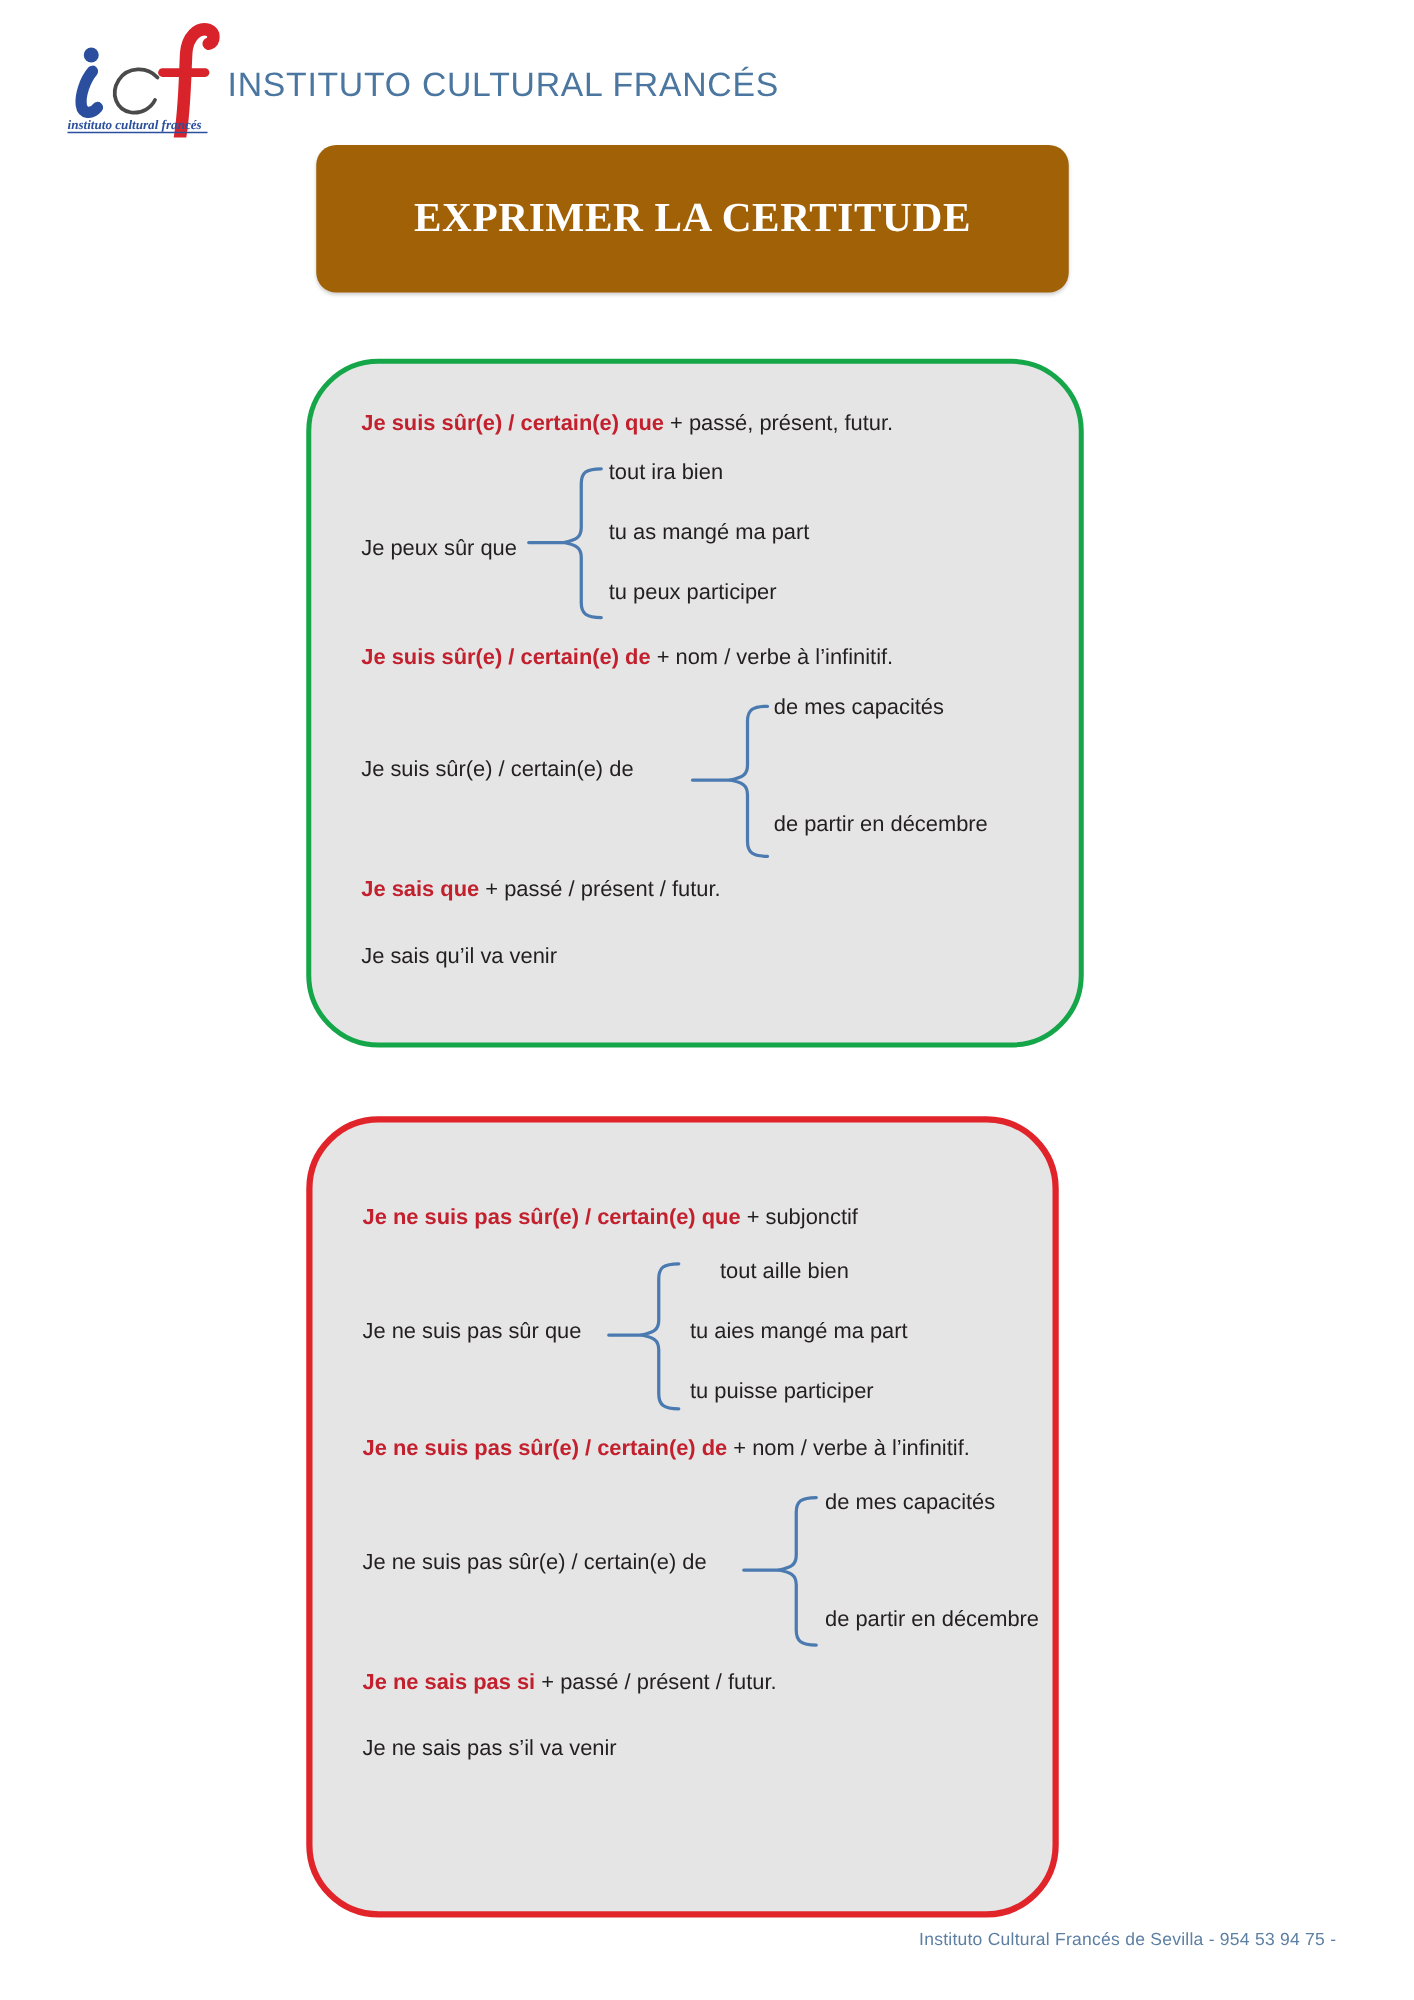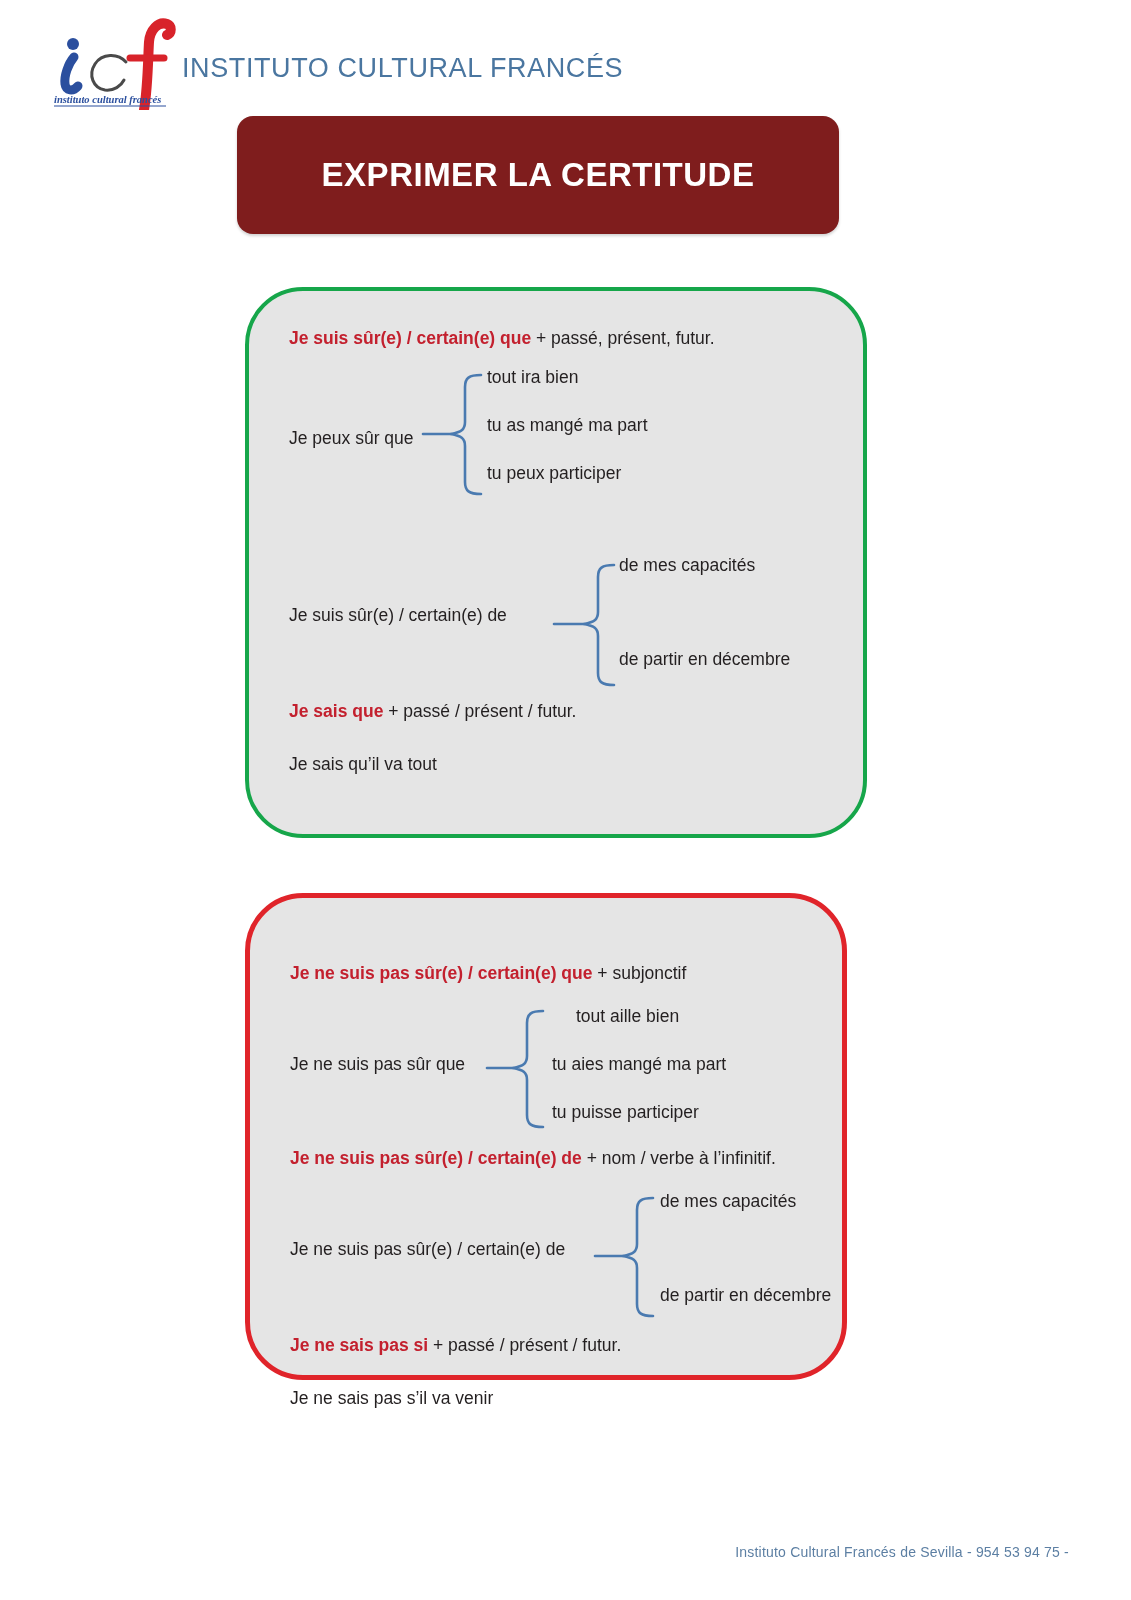--- a/index.html
+++ b/index.html
@@ -34,29 +34,30 @@
     font-size: 27px;
     letter-spacing: 0.6px;
     color: #4a76a0;
     font-weight: 400;
     white-space: nowrap;
   }
 
   
   #title-banner {
     position: absolute;
-    left: 237px; top: 116px;
+    left: 253px; top: 116px;
     width: 602px; height: 118px;
-    background: #7f1d1d;
+    background: #a16207;
     border-radius: 16px;
     display: flex;
     flex-direction: column;
     align-items: center;
     justify-content: center;
     box-shadow: 0 2px 3px rgba(0,0,0,0.18);
+    font-family: Liberation Serif, serif;
   }
   #title-banner .tline {
     color: #ffffff;
     font-weight: bold;
     font-size: 33px;
     letter-spacing: 0.5px;
     line-height: 1.28;
     white-space: nowrap;
   }
 
@@ -67,21 +68,21 @@
     background: #e5e5e5;
     box-sizing: border-box;
   }
   #panel-certitude {
     left: 245px; top: 287px;
     width: 622px; height: 551px;
     border: 4px solid #16a64a;
   }
   #panel-incertitude {
     left: 245px; top: 893px;
-    width: 602px; height: 487px;
+    width: 602px; height: 641px;
     border: 5px solid #e0242a;
     text-align: right;
   }
 
   .panel-inner {
     position: absolute;
     left: 0; top: 0;
     width: 100%; height: 100%;
   }
 
@@ -177,38 +178,41 @@
       <svg width="70" height="125" viewBox="0 0 70 125">
         <path d="M60 3 C48 3 44 6 44 15 L44 50 C44 58 40 60 30 62 C40 64 44 66 44 74 L44 110 C44 119 48 122 60 122" stroke="#4a7ab0" stroke-width="2.6" fill="none" stroke-linecap="round" stroke-linejoin="round"></path>
         <path d="M2 62 L30 62" stroke="#4a7ab0" stroke-width="2.6" stroke-linecap="round"></path>
       </svg>
     </div>
 
     <div class="branch-item" style="left:238px; top:76px;">tout ira bien</div>
     <div class="branch-item" style="left:238px; top:124px;">tu as mangé ma part</div>
     <div class="branch-item" style="left:238px; top:172px;">tu peux participer</div>
 
+    <div class="rule" style="left:40px; top:224px;">
+      <span class="em">Je suis sûr(e) / certain(e) de</span><span> + nom / verbe à l’infinitif.</span>
+    </div>
 
     <div class="branch-label" style="left:40px; top:314px;">Je suis sûr(e) / certain(e) de</div>
 
     <div class="brace" style="left:303px; top:271px;">
       <svg width="70" height="126" viewBox="0 0 70 126">
         <path d="M62 3 C50 3 46 6 46 15 L46 50 C46 58 42 60 32 62 C42 64 46 66 46 74 L46 111 C46 120 50 123 62 123" stroke="#4a7ab0" stroke-width="2.6" fill="none" stroke-linecap="round" stroke-linejoin="round"></path>
         <path d="M2 62 L32 62" stroke="#4a7ab0" stroke-width="2.6" stroke-linecap="round"></path>
       </svg>
     </div>
 
     <div class="branch-item" style="left:370px; top:264px;">de mes capacités</div>
     <div class="branch-item" style="left:370px; top:358px;">de partir en décembre</div>
 
     <div class="rule" style="left:40px; top:410px;">
       <span class="em">Je sais que</span><span> + passé / présent / futur.</span>
     </div>
 
-    <div class="sample" style="left:40px; top:463px;">Je sais qu’il va tout</div>
+    <div class="sample" style="left:40px; top:463px;">Je sais qu’il va venir</div>
   </div>
 </div>
 
 <div class="panel" id="panel-incertitude">
   <div class="panel-inner">
 
     <div class="rule" style="left:40px; top:65px;">
       <span class="em">Je ne suis pas sûr(e) / certain(e) que</span><span> + subjonctif</span>
     </div>
 

